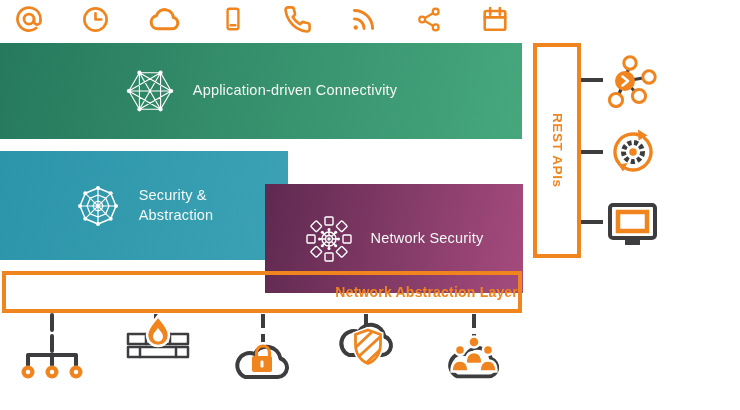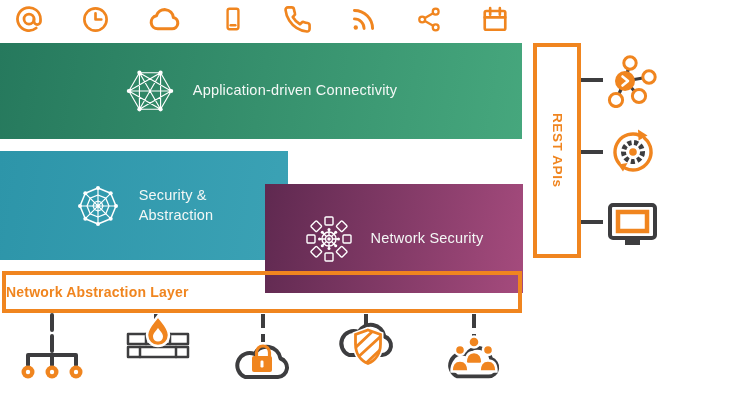--- a/index.html
+++ b/index.html
@@ -28,21 +28,21 @@
             background:linear-gradient(100deg,var(--teal-from),var(--teal-to));}
   .box-purple{left:265px;top:151px;width:258px;height:109px;
               background:linear-gradient(100deg,var(--purple-from),var(--purple-to));margin-top:33px;}
 
   .rest-bar{left:533px;top:43px;width:48px;height:215px;border:4px solid var(--orange);
             box-sizing:border-box;display:flex;align-items:center;justify-content:center;}
   .rest-bar span{writing-mode:vertical-rl;text-orientation:mixed;
                  color:var(--orange);font-weight:bold;font-size:13.5px;letter-spacing:.6px;}
 
   .nal{left:2px;top:271px;width:520px;height:42px;border:4px solid var(--orange);
-       box-sizing:border-box;display:flex;align-items:center;justify-content:flex-start;}
+       box-sizing:border-box;display:flex;align-items:center;justify-content:flex-end;}
   .nal span{color:var(--orange);font-weight:bold;font-size:14px;letter-spacing:.2px;}
 
   .hconn{height:4px;width:22px;left:581px;background:var(--dark);}
   .vconn{width:4px;background:repeating-linear-gradient(to bottom,var(--dark) 0 14px,transparent 14px 20px);}
 </style>
 </head>
 <body>
 
 <div class="canvas">
 

